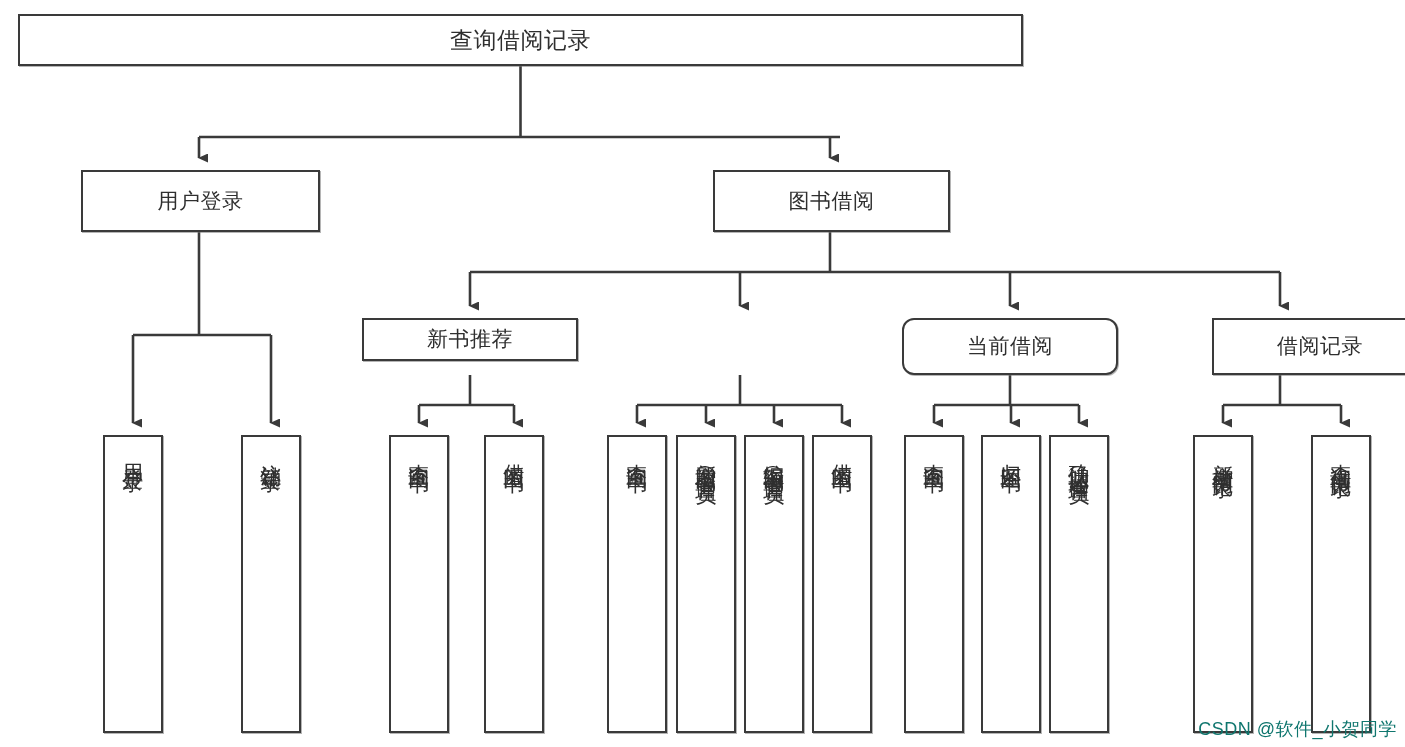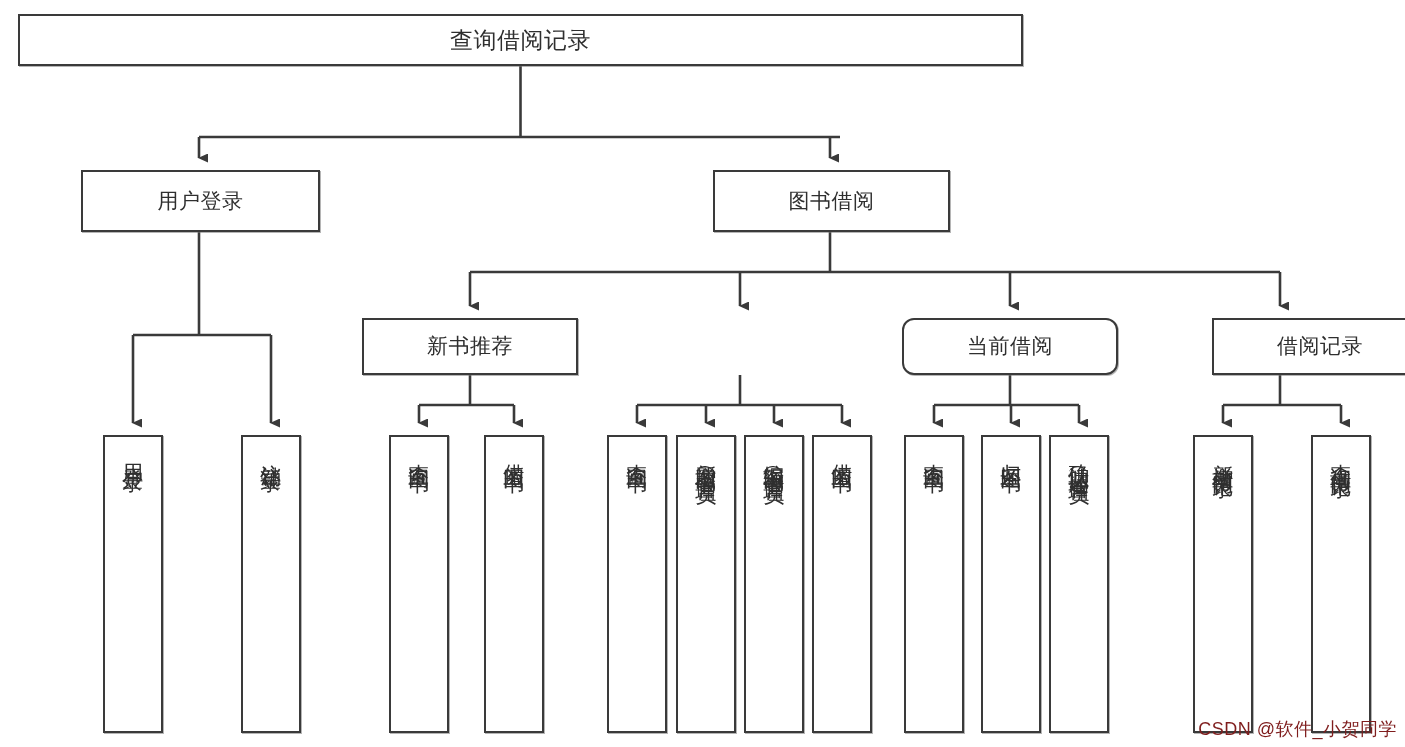--- a/index.html
+++ b/index.html
@@ -64,21 +64,21 @@
     transform: rotate(0deg);
   }
   .node.root .node-label {
     font-size: 23px;
   }
   #watermark {
     position: absolute;
     right: 8px;
     bottom: 6px;
     font-size: 18px;
-    color: #7f1d1d;
+    color: #0f766e;
     letter-spacing: 0.5px;
     white-space: nowrap;
     user-select: none;
   }
 </style>
 </head>
 <body>
 
 <div id="diagram-root">
 
@@ -136,21 +136,21 @@
     <span class="node-label">查询借阅记录</span>
   </div>
 
   <div class="node horizontal" style="left:81px; top:170px; width:239px; height:62px;">
     <span class="node-label">用户登录</span>
   </div>
   <div class="node horizontal" style="left:713px; top:170px; width:237px; height:62px;">
     <span class="node-label">图书借阅</span>
   </div>
 
-  <div class="node horizontal" style="left:362px; top:318px; width:216px; height:57px;">
+  <div class="node horizontal" style="left:362px; top:318px; width:216px; height:43px;">
     <span class="node-label">新书推荐</span>
   </div>
   <div class="node horizontal" style="left:902px; top:318px; width:216px; height:57px;border-radius:12px;">
     <span class="node-label">当前借阅</span>
   </div>
   <div class="node horizontal" style="left:1172px; top:318px; width:216px; height:57px;margin-left:40px;">
     <span class="node-label">借阅记录</span>
   </div>
 
   <div class="node vertical" style="left:103px; top:435px; width:60px; height:298px;">

